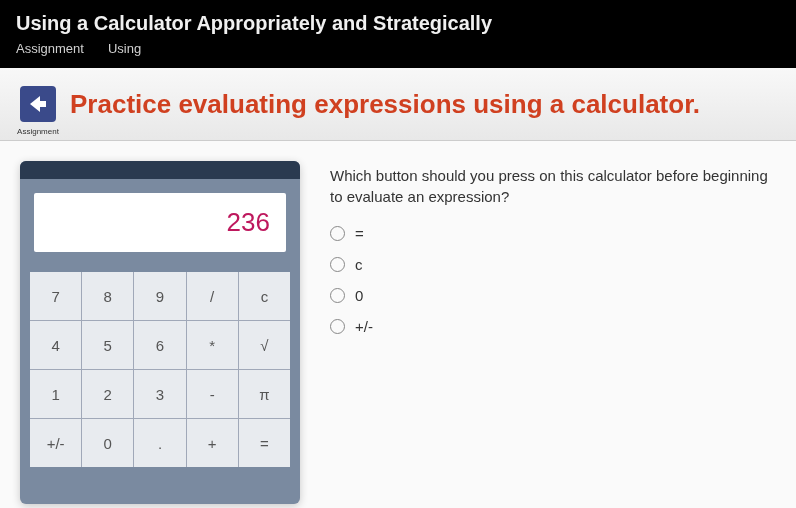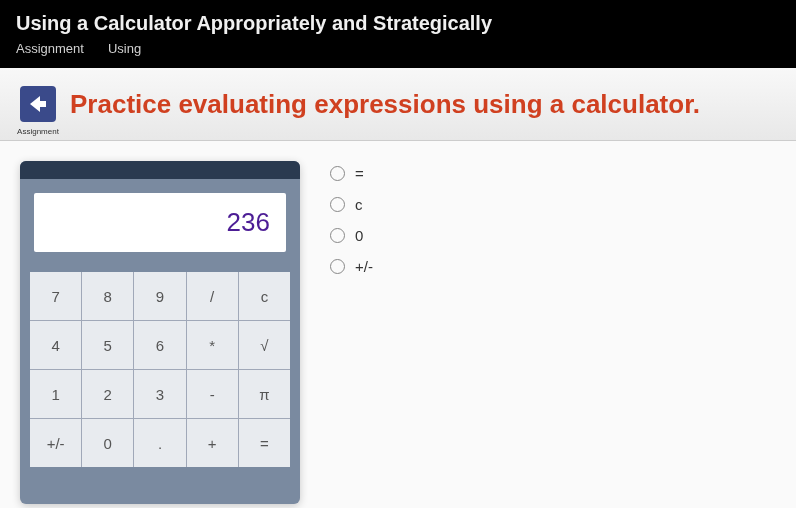--- a/index.html
+++ b/index.html
@@ -87,21 +87,21 @@
     .calc-top-bar {
       background: #2a3a50;
       height: 18px;
     }
     .calc-display {
       background: #ffffff;
       margin: 14px 14px 20px 14px;
       padding: 14px 16px;
       text-align: right;
       font-size: 26px;
-      color: #4c1d95;
+      color: #be185d;
       border-radius: 2px;
     }
     .calc-buttons {
       display: grid;
       grid-template-columns: repeat(5, 1fr);
       gap: 1px;
       background: #a0a8b8;
       margin: 0 10px 14px 10px;
     }
     .calc-btn {
@@ -189,20 +189,21 @@
       <button class="calc-btn">π</button>
       <button class="calc-btn">+/-</button>
       <button class="calc-btn">0</button>
       <button class="calc-btn">.</button>
       <button class="calc-btn">+</button>
       <button class="calc-btn">=</button>
     </div>
   </div>
 
   <div class="question-panel">
+    <div class="question-text">Which button should you press on this calculator before beginning to evaluate an expression?</div>
     <div class="options">
       <label class="option">
         <span class="radio"></span>
         <span class="option-label">=</span>
       </label>
       <label class="option">
         <span class="radio"></span>
         <span class="option-label">c</span>
       </label>
       <label class="option">

